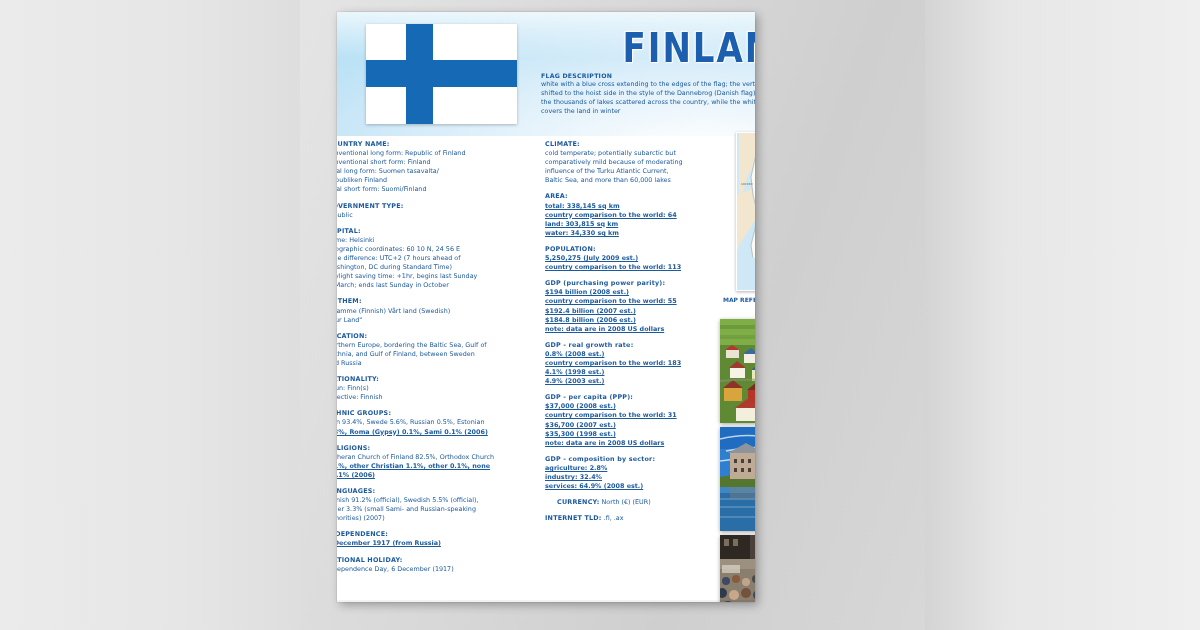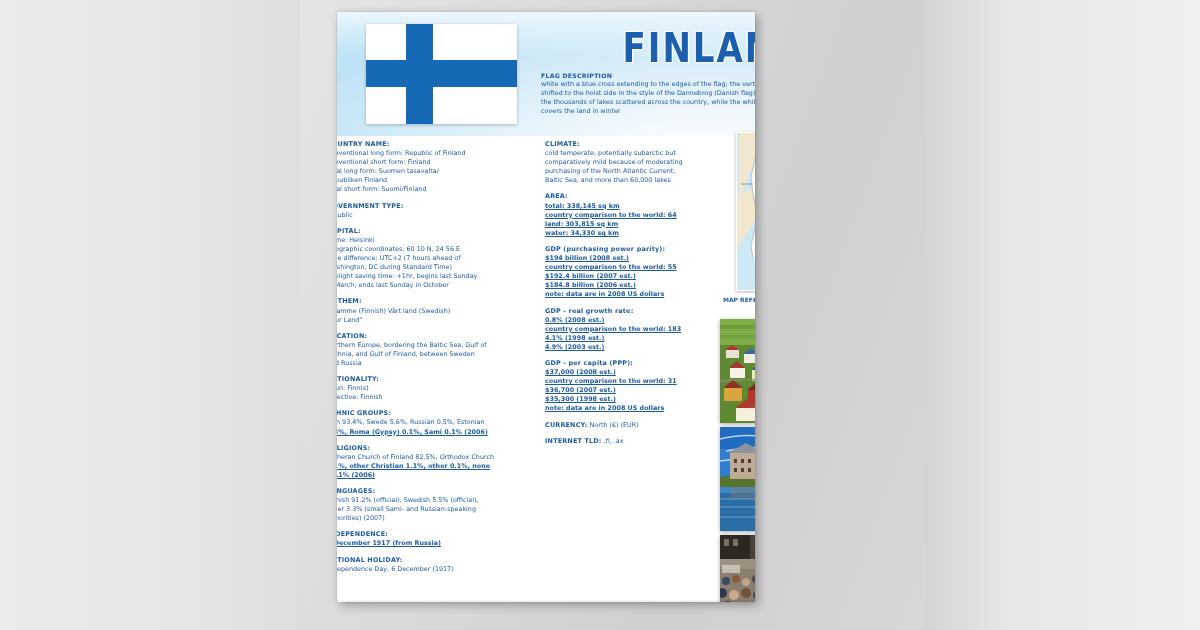--- a/index.html
+++ b/index.html
@@ -169,29 +169,34 @@
         <div class="blk">
           <div class="h">NATIONAL HOLIDAY:</div>
           <div class="b">Independence Day, 6 December (1917)</div>
         </div>
       </div>
     <div class="col col-right" id="col-right">
         <div class="blk">
           <div class="h">CLIMATE:</div>
           <div class="b">cold temperate; potentially subarctic but</div>
           <div class="b">comparatively mild because of moderating</div>
-          <div class="b">purchasing of the North Atlantic Current,</div>
+          <div class="b">influence of the Turku Atlantic Current,</div>
           <div class="b">Baltic Sea, and more than 60,000 lakes</div>
         </div>
         <div class="blk">
           <div class="h">AREA:</div>
           <div class="b bold">total: 338,145 sq km</div>
           <div class="b bold">country comparison to the world: 64</div>
           <div class="b bold">land: 303,815 sq km</div>
           <div class="b bold">water: 34,330 sq km</div>
+        </div>
+        <div class="blk">
+          <div class="h">POPULATION:</div>
+          <div class="b bold">5,250,275 (July 2009 est.)</div>
+          <div class="b bold">country comparison to the world: 113</div>
         </div>
         <div class="blk">
           <div class="h">GDP (purchasing power parity):</div>
           <div class="b bold">$194 billion (2008 est.)</div>
           <div class="b bold">country comparison to the world: 55</div>
           <div class="b bold">$192.4 billion (2007 est.)</div>
           <div class="b bold">$184.8 billion (2006 est.)</div>
           <div class="b bold">note: data are in 2008 US dollars</div>
         </div>
         <div class="blk">
@@ -202,21 +207,27 @@
           <div class="b bold">4.9% (2003 est.)</div>
         </div>
         <div class="blk">
           <div class="h">GDP - per capita (PPP):</div>
           <div class="b bold">$37,000 (2008 est.)</div>
           <div class="b bold">country comparison to the world: 31</div>
           <div class="b bold">$36,700 (2007 est.)</div>
           <div class="b bold">$35,300 (1998 est.)</div>
           <div class="b bold">note: data are in 2008 US dollars</div>
         </div>
-        <div class="blk"><div class="h" style="display: inline;">CURRENCY:</div><span class="b"> North (€) (EUR)</span></div>
+        <div class="blk">
+          <div class="h">GDP - composition by sector:</div>
+          <div class="b bold">agriculture: 2.8%</div>
+          <div class="b bold">industry: 32.4%</div>
+          <div class="b bold">services: 64.9% (2008 est.)</div>
+        </div>
+        <div class="blk"><div class="h" style="display: inline; margin-left: 12px;">CURRENCY:</div><span class="b"> North (€) (EUR)</span></div>
         <div class="blk"><div class="h" style="display: inline;">INTERNET TLD:</div><span class="b"> .fi, .ax</span></div>
       </div>
 
     <div class="mapbox">
       <svg width="69" height="157" viewBox="0 0 69 157">
         <rect x="0" y="0" width="69" height="157" fill="#cfe8f5"></rect>
         <path d="M2 0 H30 L34 10 L28 22 L20 30 L12 40 L6 58 L2 70 Z" fill="#f2e6cf"></path>
         <path d="M0 62 L14 56 L22 66 L20 84 L10 100 L2 112 L0 120 Z" fill="#f2e6cf"></path>
         <path d="M52 0 H69 V120 L60 130 L54 120 L50 96 L54 70 L50 40 L54 18 Z" fill="#f2e6cf"></path>
         <path d="M22 8 L34 4 L44 10 L48 22 L46 40 L50 60 L48 82 L44 100 L38 116 L30 126 L22 132 L16 126 L14 112 L18 96 L20 78 L16 62 L14 44 L18 26 Z" fill="#fdfaf2" stroke="#8aa6b8" stroke-width=".6"></path>

